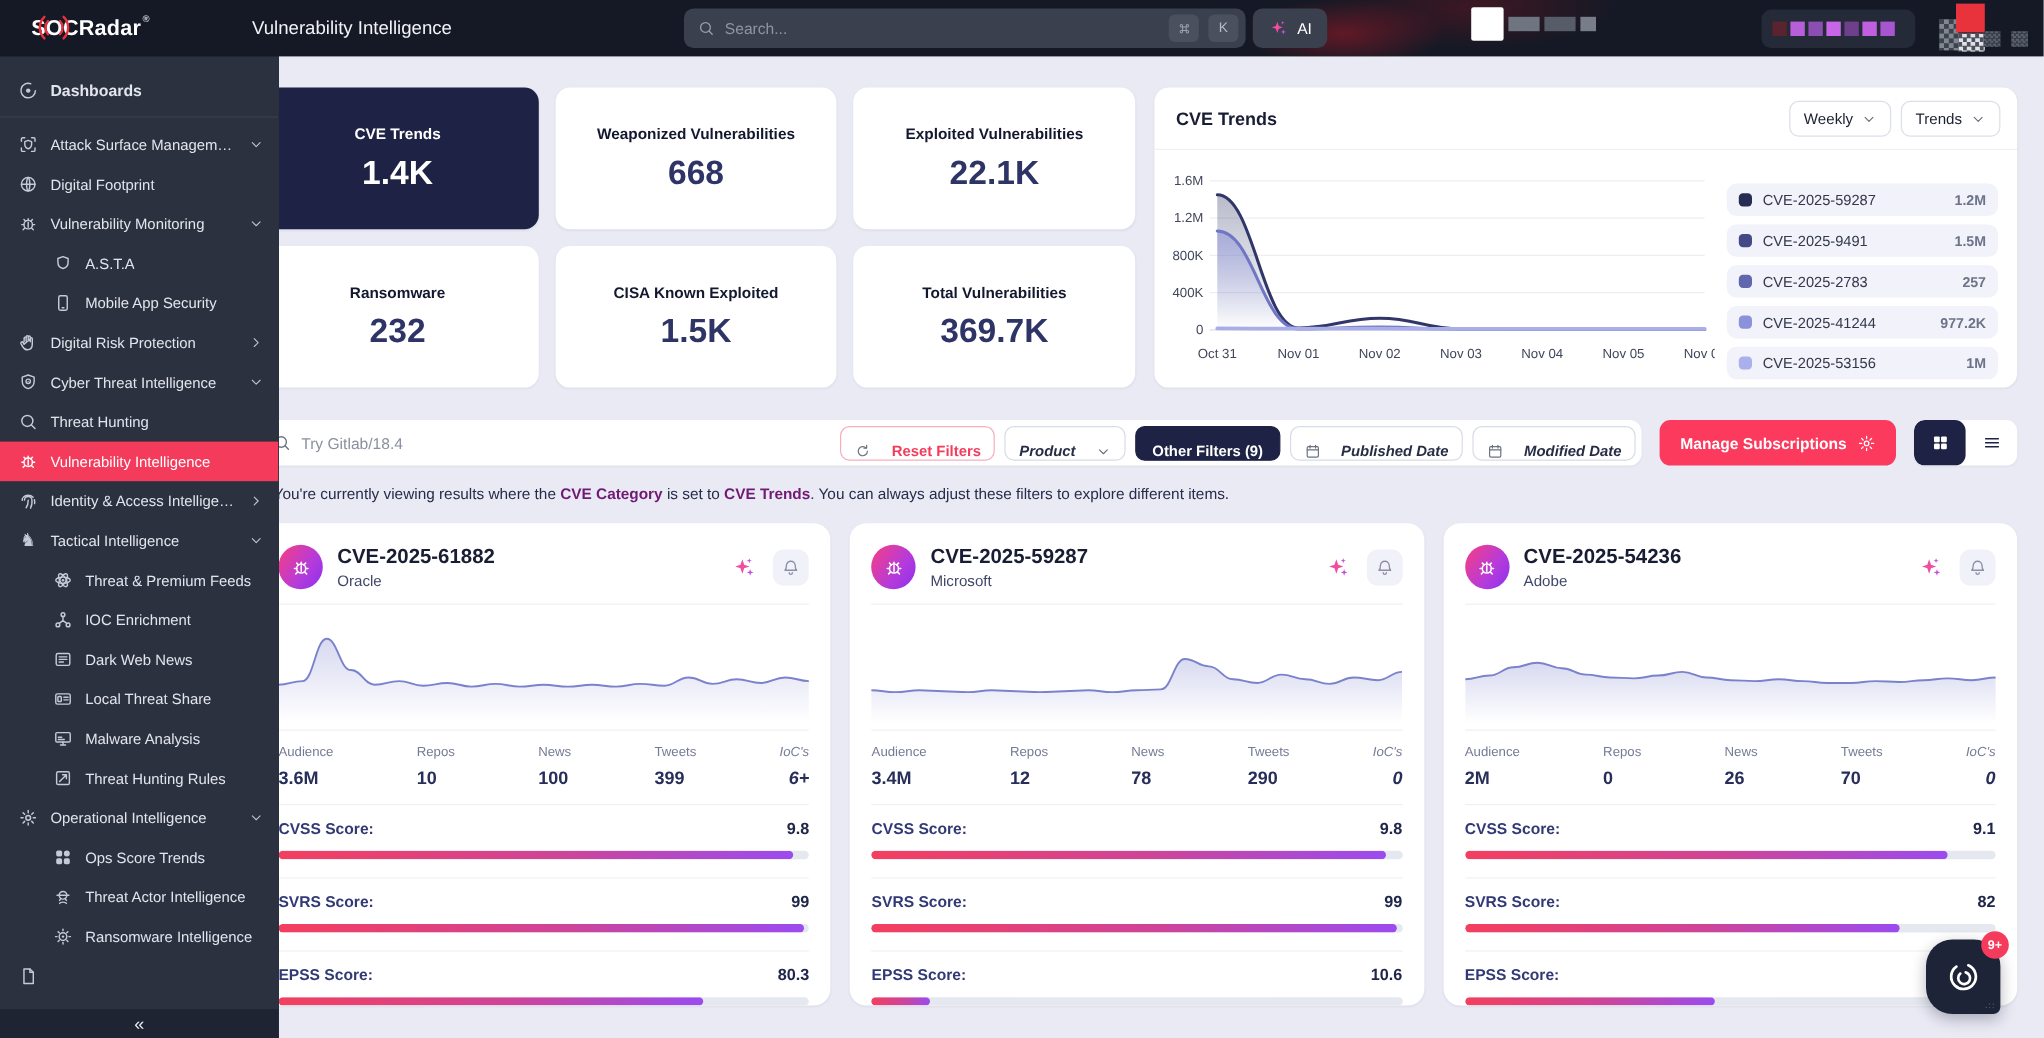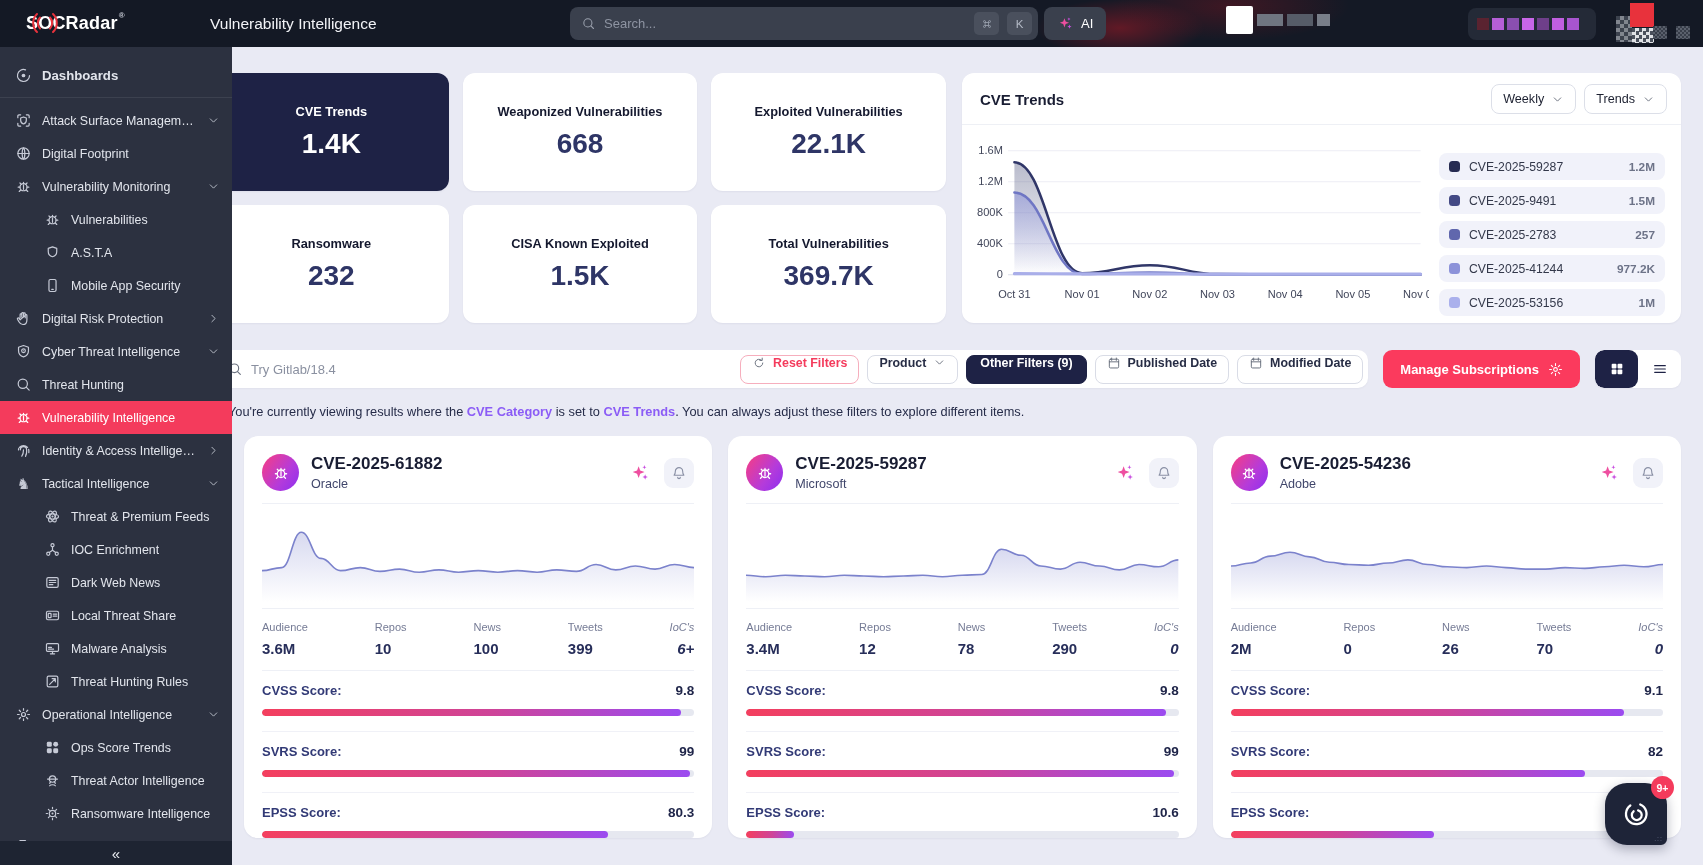--- a/index.html
+++ b/index.html
@@ -100,42 +100,42 @@
   .lg-label { font-size:12.2px; color:#33384a; flex:1; }
   .lg-value { font-size:11.8px; color:#6d7388; font-weight:600; }
 
   
   .filterbar { display:flex; align-items:center; gap:15px; margin-top:27px; height:38px; }
   .filter-left { flex:1; background:#fff; border-radius:10px; height:38px; display:flex;
     align-items:center; gap:8px; padding:0 5px 0 13px; box-shadow:0 1px 2px rgba(20,24,60,.04); }
   .filter-left .ti { width:16px; height:16px; color:#6b7280; flex:none; }
   .filter-left input { flex:1; border:none; outline:none; font-size:13px; font-family:inherit; color:#333; min-width:0; }
   .filter-left input::placeholder { color:#8a90a0; }
-  .fbtn { height:29px; display:flex; align-items:flex-start; gap:7px; border-radius:8px; padding:0 11px;
+  .fbtn { height:29px; display:flex; align-items:flex-end; gap:17px; border-radius:8px; padding:0 11px;
     font-size:12.4px; font-weight:600; cursor:pointer; flex:none; background:#fff; }
   .fbtn .ti { width:14px; height:14px; }
   .fbtn.reset { color:#f43b5c; border:1px solid #f6aebd; }
-  .fbtn.outline { color:#272d45; border:1px solid #d9dce6; }
+  .fbtn.outline { color:#272d45; border:1px solid #d9dce6;font-style:italic; }
   .fbtn.dark { background:#1e2245; color:#fff; border:1px solid #1e2245; padding:0 13px; }
   .manage-btn { height:38px; background:#fb3a5d; color:#fff; border-radius:9px; display:flex;
     align-items:center; gap:9px; padding:0 17px; font-size:13px; font-weight:700; cursor:pointer; flex:none; }
   .manage-btn .ti { width:15px; height:15px; }
   .view-toggle { height:38px; width:86px; background:#fff; border-radius:9px; display:flex;
     overflow:hidden; flex:none; box-shadow:0 1px 2px rgba(20,24,60,.04); }
   .vt-cell { width:43px; display:flex; align-items:center; justify-content:center; cursor:pointer; }
   .vt-cell .ti { width:16px; height:16px; }
   .vt-grid { background:#1e2245; border-radius:9px; color:#fff; }
   .vt-list { color:#1e2245; }
 
   
   .info-banner { margin:16px 0 0 14px; font-size:12.8px; color:#262c49; }
-  .info-banner b { color:#8b5cf6; }
+  .info-banner b { color:#701a75; }
 
   
-  .cards-grid { display:grid; grid-template-columns:repeat(3,1fr); gap:16px; margin-top:17px;margin-left:30px; }
+  .cards-grid { display:grid; grid-template-columns:repeat(3,1fr); gap:16px; margin-top:17px; }
   .card { background:#fff; border-radius:14px; padding:12px 18px 0; overflow:hidden;
     box-shadow:0 1px 2px rgba(20,24,60,.05); }
   .card-head { display:flex; align-items:center; gap:12px; padding:6px 0 12px; }
   .cve-avatar { width:37px; height:37px; border-radius:50%; flex:none;
     background:linear-gradient(125deg,#ee3d8f 10%,#b53bda 60%,#8d2ff0 100%);
     display:flex; align-items:center; justify-content:center; color:#fff; }
   .cve-avatar .ti { width:18px; height:18px; }
   .cve-id { font-size:17px; font-weight:700; color:#191d33; }
   .cve-vendor { font-size:12.6px; color:#40466b; margin-top:3px; }
   .card-actions { margin-left:auto; display:flex; align-items:center; gap:9px; }
@@ -282,29 +282,20 @@
             <circle cx="12" cy="13" r="5"></circle>
             <path d="M12 8V6M9 9 7 7M15 9l2-2M7 13H4.5M19.5 13H17M8 17l-2 2M16 17l2 2M12 10v6"></path>
           </svg>
         </span>
         <span class="nav-label">Vulnerability Monitoring</span>
         <span class="chev">
           <svg viewBox="0 0 24 24" fill="none" stroke="currentColor" stroke-width="1.7" stroke-linecap="round" stroke-linejoin="round">
             <path d="m6 9 6 6 6-6"></path>
           </svg>
         </span>
-      </div>
-      <div class="nav-item sub">
-        <span class="s-icon">
-          <svg viewBox="0 0 24 24" fill="none" stroke="currentColor" stroke-width="1.7" stroke-linecap="round" stroke-linejoin="round">
-            <circle cx="12" cy="13" r="5"></circle>
-            <path d="M12 8V6M9 9 7 7M15 9l2-2M7 13H4.5M19.5 13H17M8 17l-2 2M16 17l2 2M12 10v6"></path>
-          </svg>
-        </span>
-        <span class="nav-label">Vulnerabilities</span>
       </div>
       <div class="nav-item sub">
         <span class="s-icon">
           <svg viewBox="0 0 24 24" fill="none" stroke="currentColor" stroke-width="1.7" stroke-linecap="round" stroke-linejoin="round">
             <path d="M12 4l6 2.2v4.3c0 4-2.6 6.6-6 7.5-3.4-.9-6-3.5-6-7.5V6.2z"></path>
           </svg>
         </span>
         <span class="nav-label">A.S.T.A</span>
       </div>
       <div class="nav-item sub">

